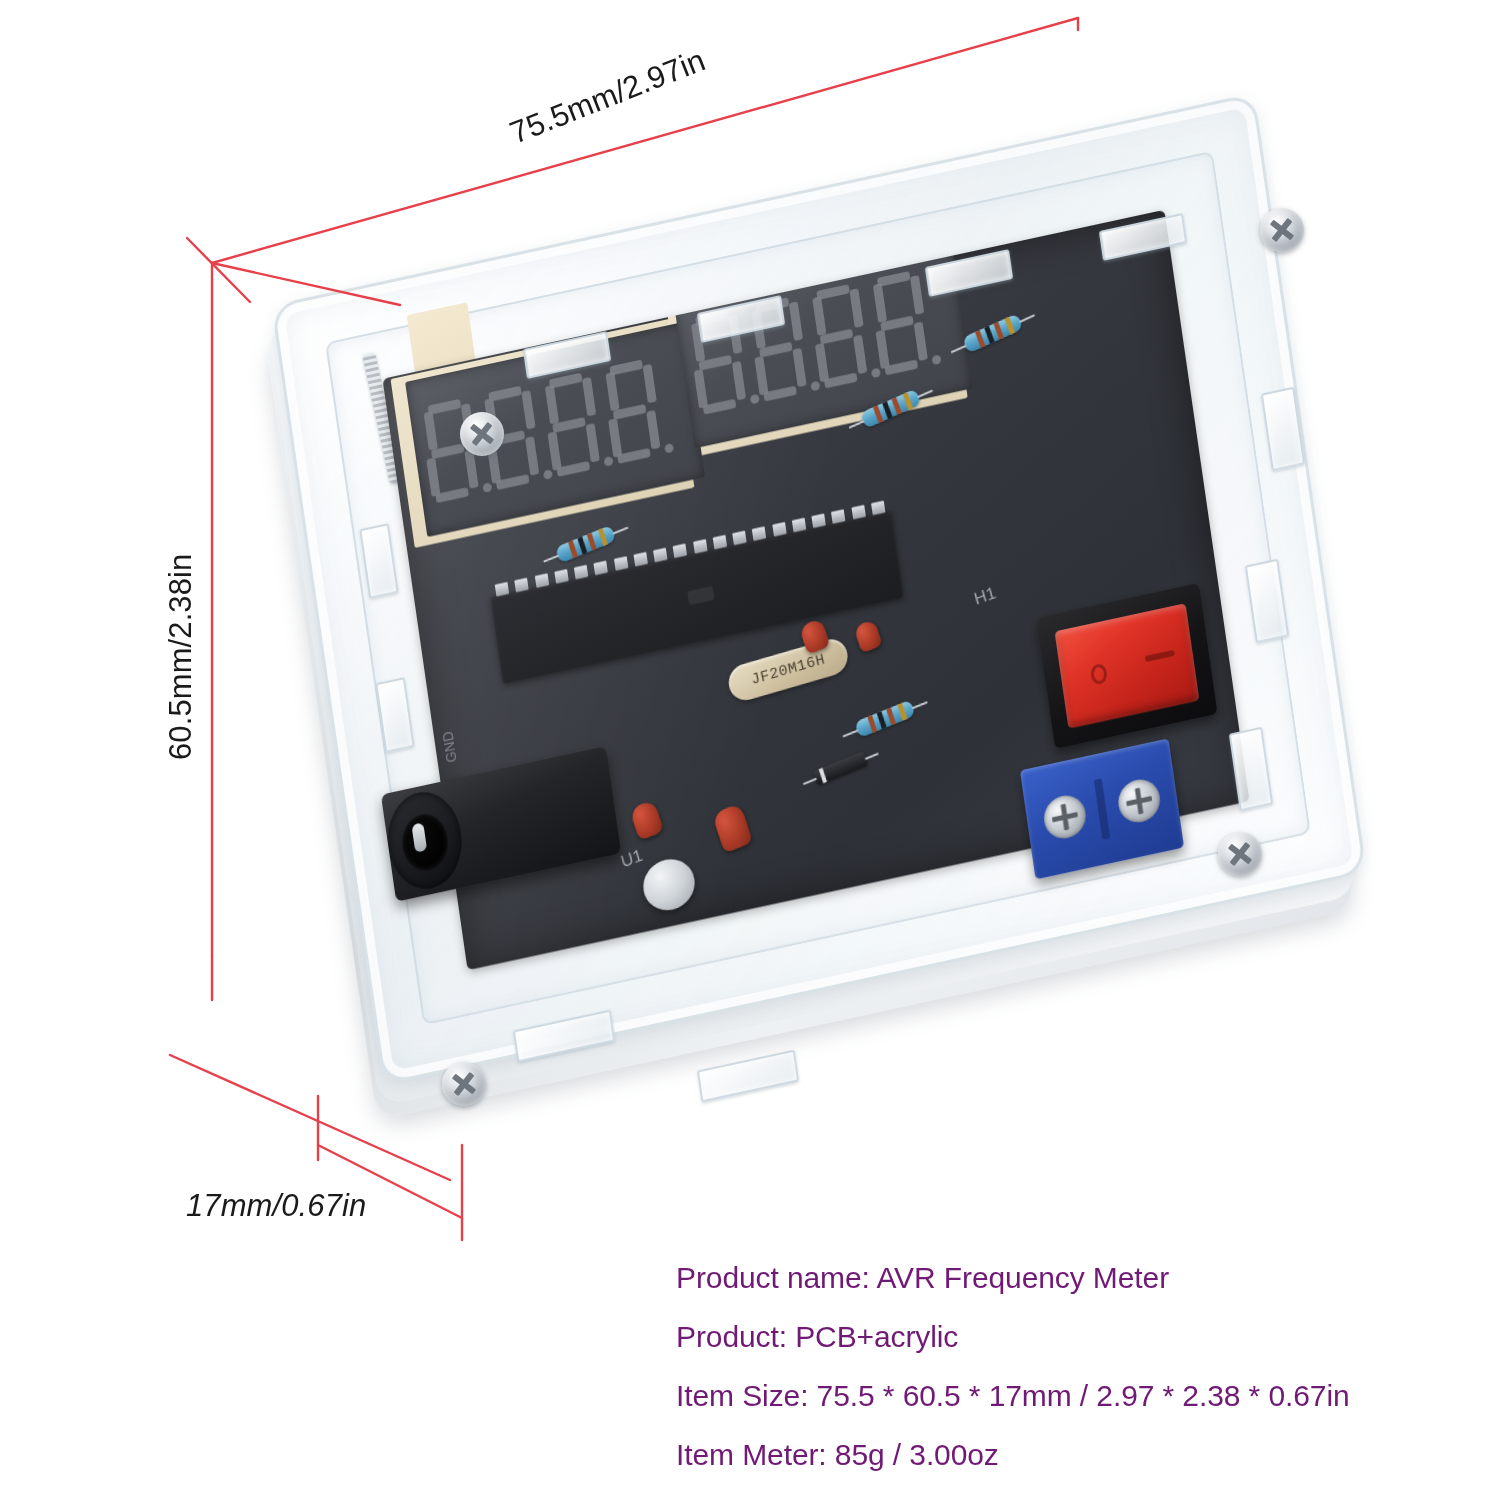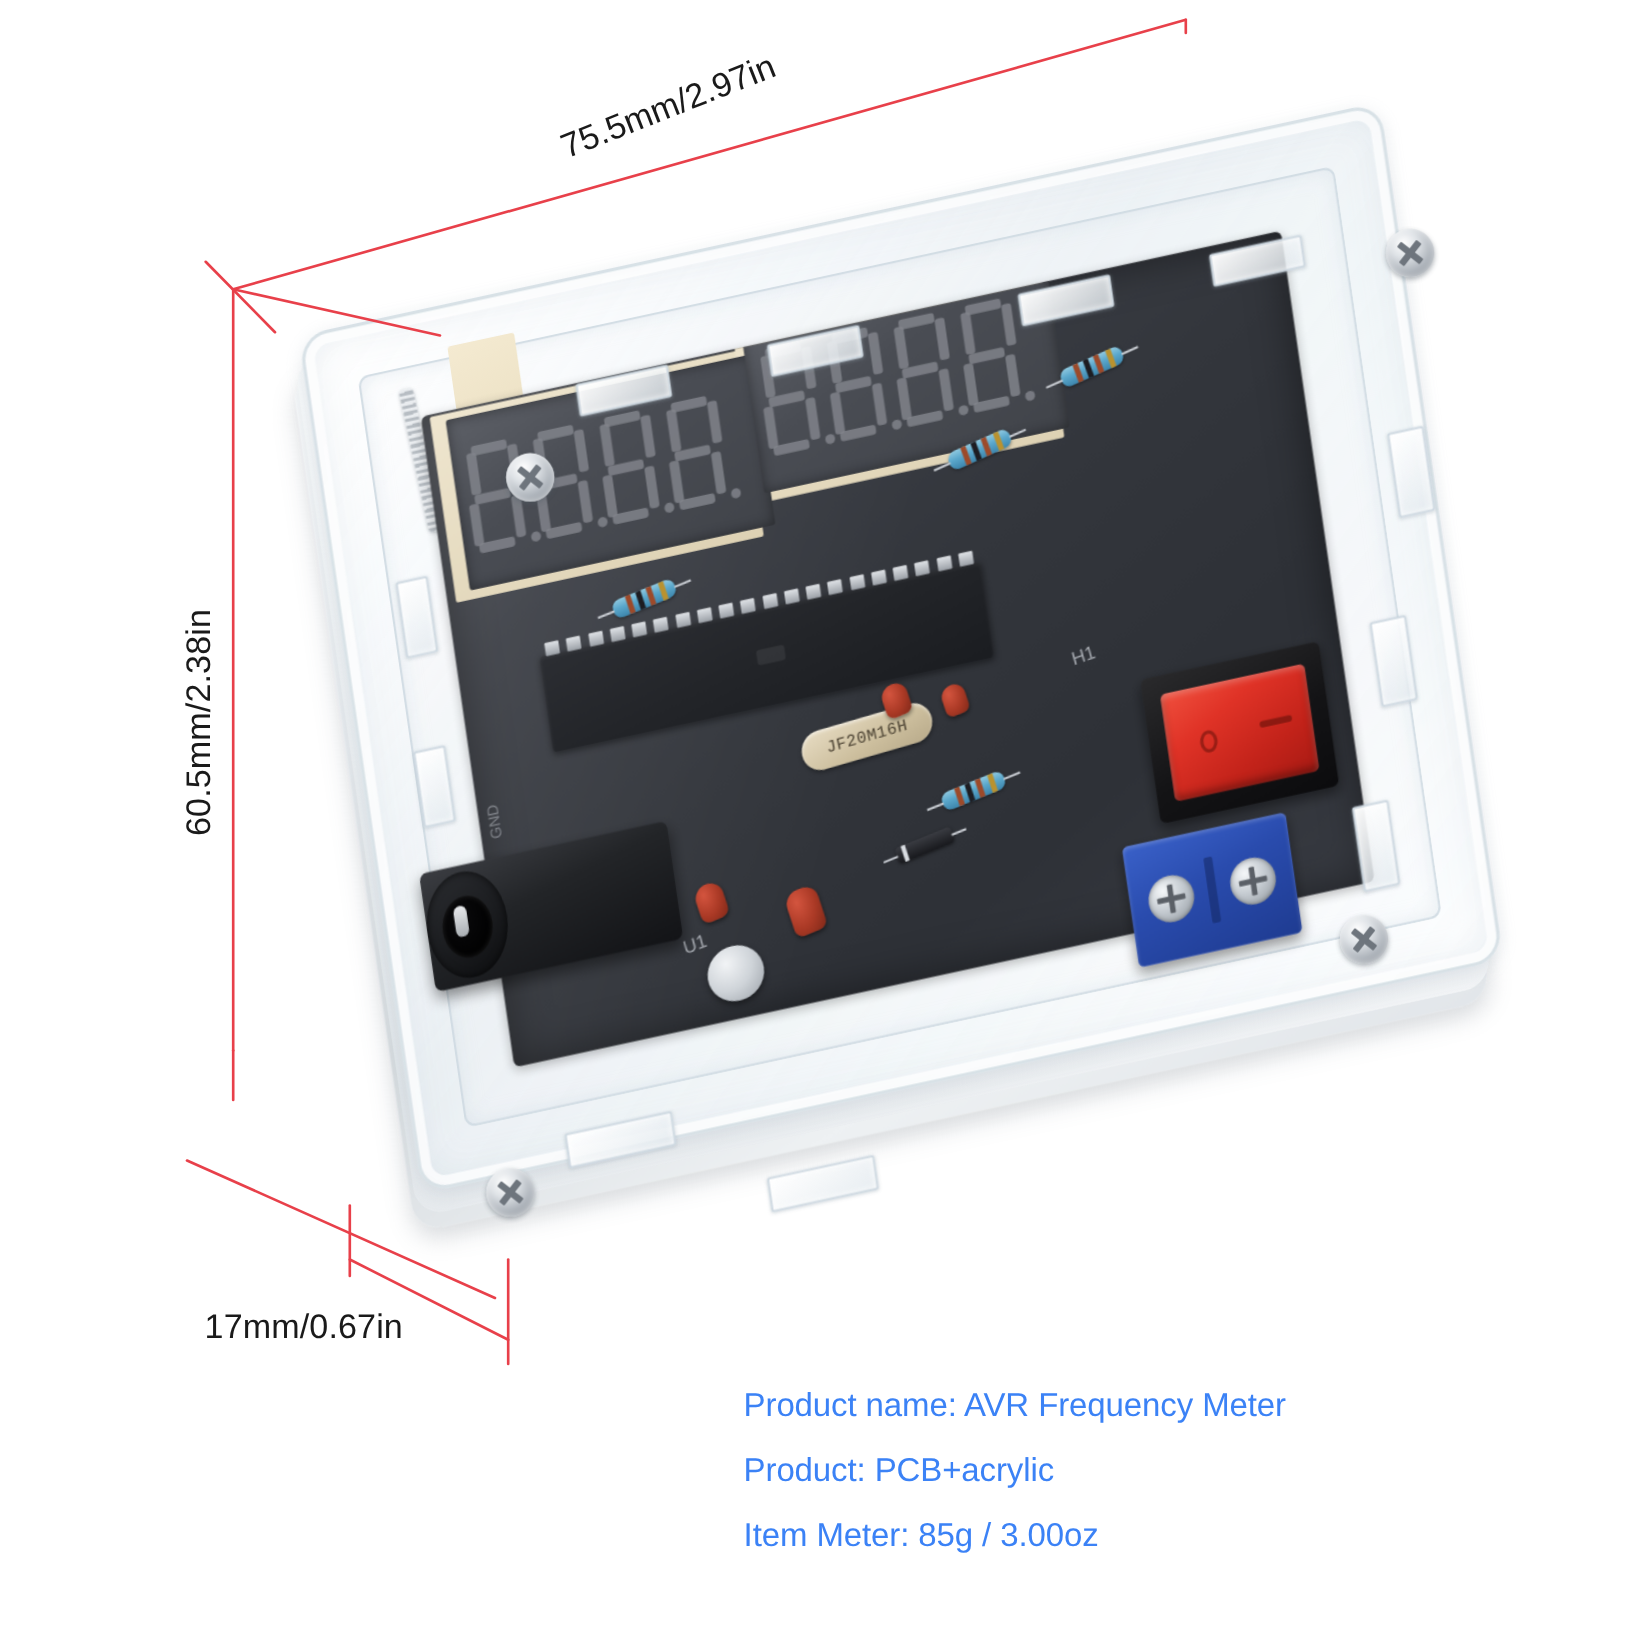--- a/index.html
+++ b/index.html
@@ -54,20 +54,21 @@
   }
   #label-height {
     left: 163px;
     top: 760px;
     transform: rotate(-90deg);
     transform-origin: left top;
   }
   #label-depth {
     left: 186px;
     top: 1188px;
+    font-style: italic;
   }
 
   
   #product-photo {
     position: absolute;
     left: 300px;
     top: 140px;
     width: 1110px;
     height: 1030px;
   }
@@ -578,21 +579,21 @@
   
   #spec-block {
     position: absolute;
     left: 676px;
     top: 1248px;
     width: 790px;
   }
   .spec-line {
     font-size: 30px;
     line-height: 59px;
-    color: #3b82f6;
+    color: #701a75;
     white-space: nowrap;
     letter-spacing: -0.1px;
   }
 </style>
 </head>
 <body>
 
 <div id="stage">
 
   <div id="product-photo">
@@ -836,16 +837,17 @@
     <span class="dim-label" id="label-width">75.5mm/2.97in</span>
 
     <span class="dim-label" id="label-height">60.5mm/2.38in</span>
 
     <span class="dim-label" id="label-depth">17mm/0.67in</span>
   </div>
 
   <div id="spec-block">
     <div class="spec-line">Product name: AVR Frequency Meter</div>
     <div class="spec-line">Product: PCB+acrylic</div>
+    <div class="spec-line">Item Size: 75.5 * 60.5 * 17mm / 2.97 * 2.38 * 0.67in</div>
     <div class="spec-line">Item Meter: 85g / 3.00oz</div>
   </div>
 
 </div>
 
 </body></html>

